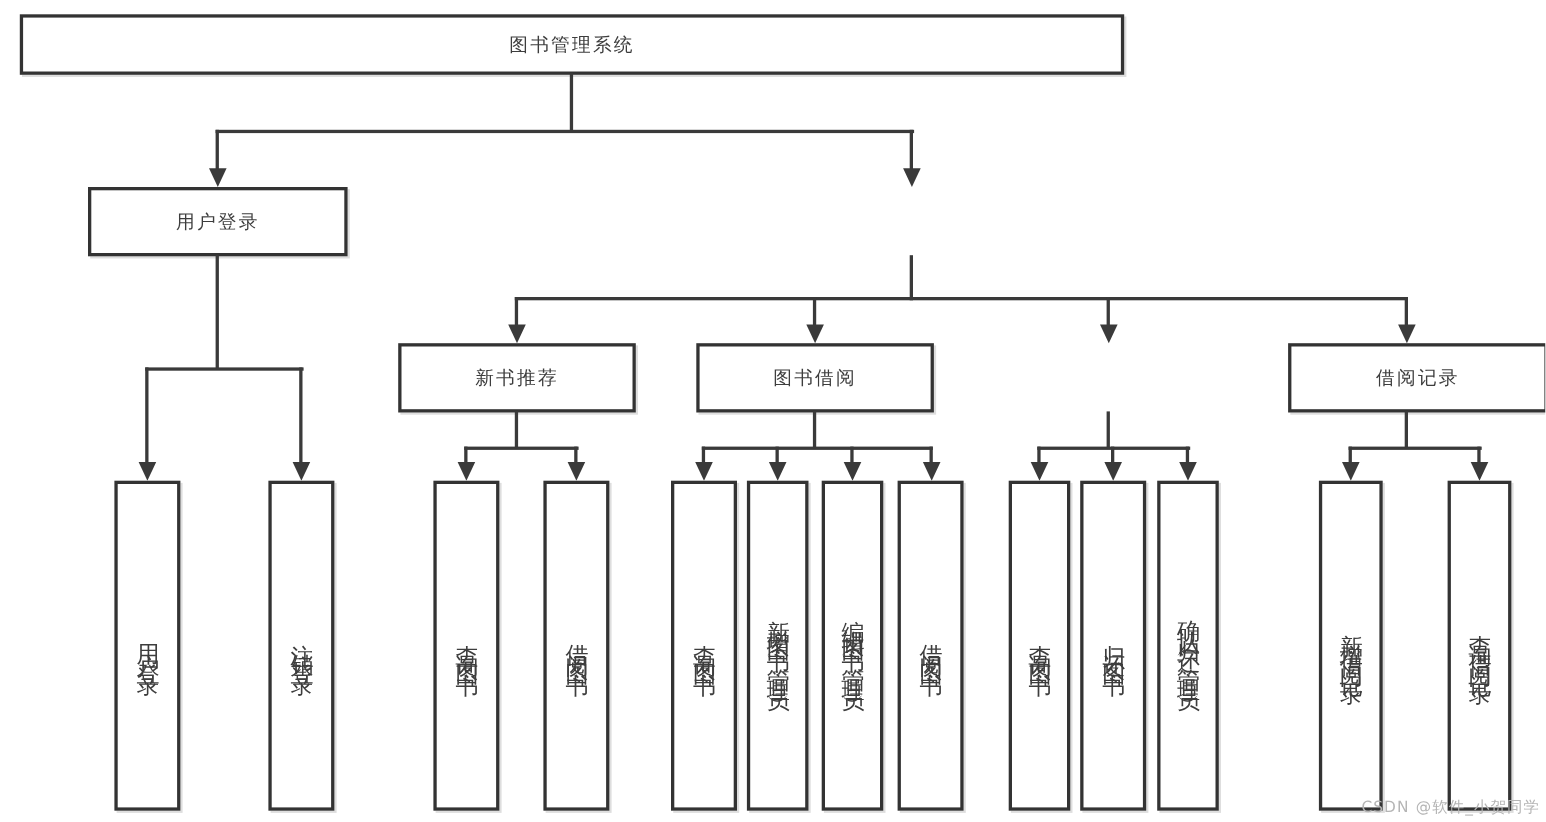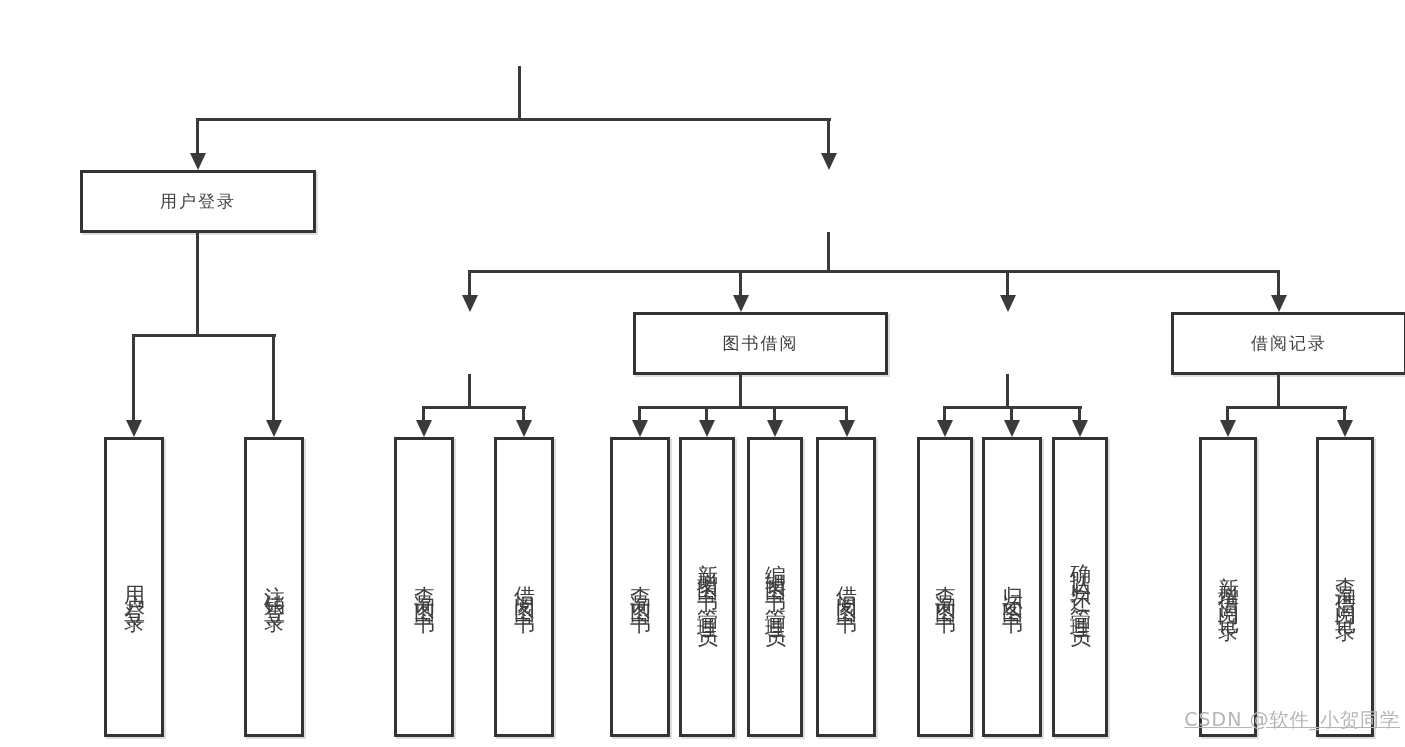--- a/index.html
+++ b/index.html
@@ -23,29 +23,30 @@
   }
   .vline,.hline { position:absolute; background:var(--line,#3a3a3a); }
   .vline { width:3px; }
   .hline { height:3px; }
   .arrow {
     position:absolute; width:0; height:0;
     border-left:8px solid transparent; border-right:8px solid transparent;
     border-top:17px solid var(--line,#3a3a3a);
   }
   .watermark {
-    position:absolute; right:5px; bottom:14px;
-    font-size:19px; color:var(--watermark,#b5b5b5); letter-spacing:1px;text-decoration:underline;
+    position:absolute; right:5px; bottom:4px;
+    font-size:14px; color:var(--watermark,#b5b5b5); letter-spacing:1px;
   }
 </style>
 </head>
 <body>
 
 <div id="stage">
 
+  <div class="box h" style="left:18px;top:13px;width:1004px;height:55px;">图书管理系统</div>
 
   <div class="vline" style="left:518px;top:66px;height:54px;"></div>
   <div class="hline" style="left:196px;top:118px;width:635px;"></div>
   <div class="vline" style="left:196px;top:118px;height:37px;"></div>
   <div class="arrow" style="left:190px;top:153px;"></div>
   <div class="vline" style="left:827px;top:118px;height:37px;"></div>
   <div class="arrow" style="left:821px;top:153px;"></div>
 
   <div class="box h" style="left:80px;top:170px;width:236px;height:63px;">用户登录</div>
 
@@ -60,21 +61,22 @@
   <div class="hline" style="left:468px;top:270px;width:812px;"></div>
   <div class="vline" style="left:468px;top:270px;height:27px;"></div>
   <div class="arrow" style="left:462px;top:295px;"></div>
   <div class="vline" style="left:739px;top:270px;height:27px;"></div>
   <div class="arrow" style="left:733px;top:295px;"></div>
   <div class="vline" style="left:1006px;top:270px;height:27px;"></div>
   <div class="arrow" style="left:1000px;top:295px;"></div>
   <div class="vline" style="left:1277px;top:270px;height:27px;"></div>
   <div class="arrow" style="left:1271px;top:295px;"></div>
 
-  <div class="box h" style="left:633px;top:312px;width:255px;height:63px;">图书借阅</div>
+  <div class="box h" style="left:362px;top:312px;width:216px;height:63px;">新书推荐</div>
+  <div class="box h" style="left:633px;top:312px;width:216px;height:63px;">图书借阅</div>
   <div class="box h" style="left:1171px;top:312px;width:236px;height:63px;">借阅记录</div>
 
   <div class="vline" style="left:468px;top:374px;height:34px;"></div>
   <div class="hline" style="left:422px;top:406px;width:104px;"></div>
   <div class="vline" style="left:422px;top:406px;height:16px;"></div>
   <div class="arrow" style="left:416px;top:420px;"></div>
   <div class="vline" style="left:522px;top:406px;height:16px;"></div>
   <div class="arrow" style="left:516px;top:420px;"></div>
 
   <div class="vline" style="left:739px;top:374px;height:34px;"></div>

